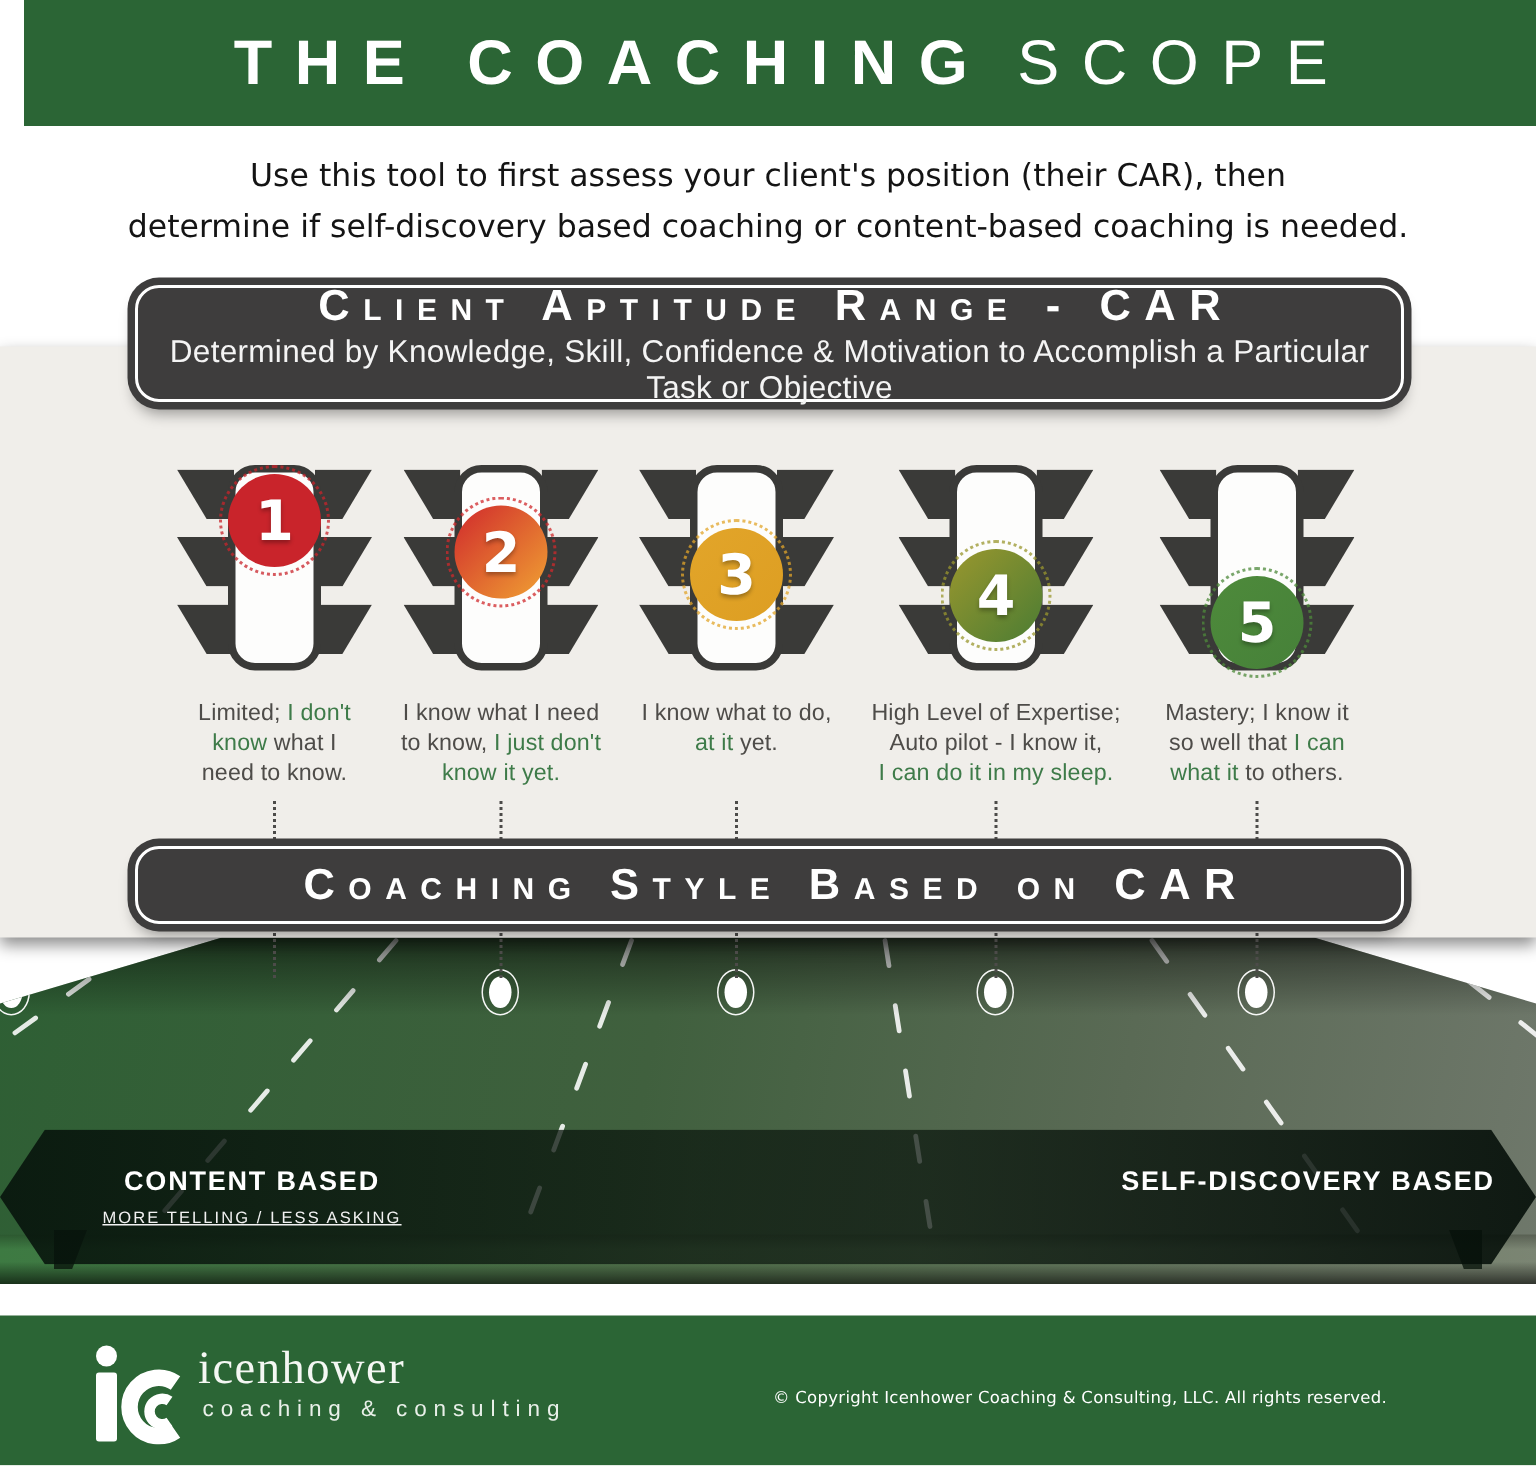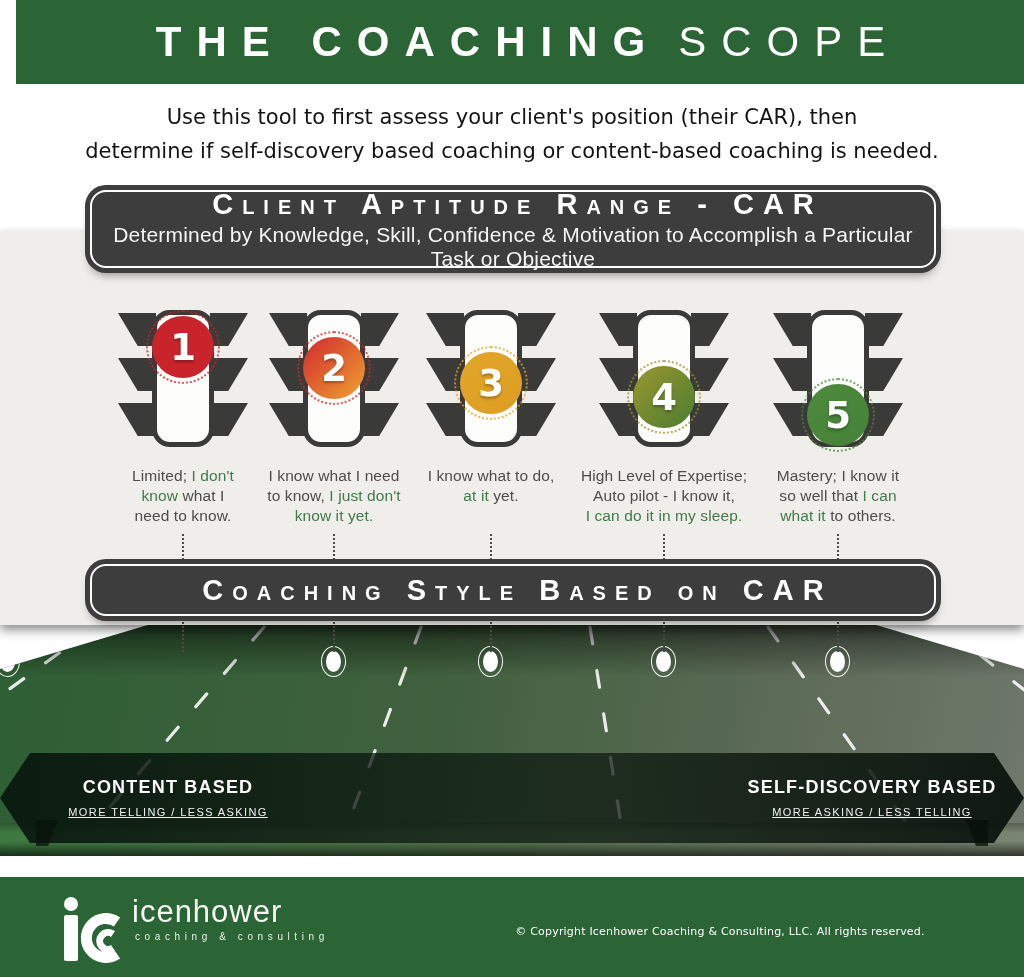--- a/index.html
+++ b/index.html
@@ -152,22 +152,22 @@
   .leg-l { left:36px; clip-path:polygon(0 0, 100% 0, 55% 100%, 0 100%); }
   .leg-r { left:966px; clip-path:polygon(0 0, 100% 0, 100% 100%, 45% 100%); }
 
   
   .gap-white { position:absolute; left:0; top:856px; width:1024px; height:21px; background:#fff; }
   .footer {
     position:absolute; left:0; top:877px; width:1024px; height:100px; background:#2b6535;
   }
   .logo { position:absolute; left:62px; top:18px; display:flex; align-items:flex-start; }
   .logo-text { margin-left:10px; color:#f4f7f3; }
-  .logo-name { font-size:31px; font-weight:300; letter-spacing:1px; line-height:34px; }
-  .logo-tagline { font-size:10px; letter-spacing:4.6px; margin-top:2px; margin-left:3px; color:#e9f0e9; }
+  .logo-name { font-size:31px; font-weight:300; letter-spacing:1px; line-height:34px;font-family:Liberation Serif, serif; }
+  .logo-tagline { font-size:15px; letter-spacing:4.6px; margin-top:2px; margin-left:3px; color:#e9f0e9; }
   .copyright {
     position:absolute; left:428px; top:48px; width:584px; text-align:center;
     font-family:"DejaVu Sans", sans-serif; color:#fff; font-size:11px; letter-spacing:.2px;
   }
 </style>
 </head>
 <body>
 
 <div class="page">
 
@@ -322,21 +322,20 @@
     <div class="dot"></div>
     <div class="dot"></div>
 
     <div class="band">
       <div class="band-label band-left">
         <div class="bl-title">CONTENT BASED</div>
         <div class="bl-sub">MORE TELLING / LESS ASKING</div>
       </div>
       <div class="band-label band-right">
         <div class="bl-title">SELF-DISCOVERY BASED</div>
-        <div class="bl-sub">MORE ASKING / LESS TELLING</div>
       </div>
     </div>
 
     <div class="road-front"></div>
     <div class="leg leg-l"></div>
     <div class="leg leg-r"></div>
   </div>
 
   <div class="gap-white"></div>
   <div class="footer">

